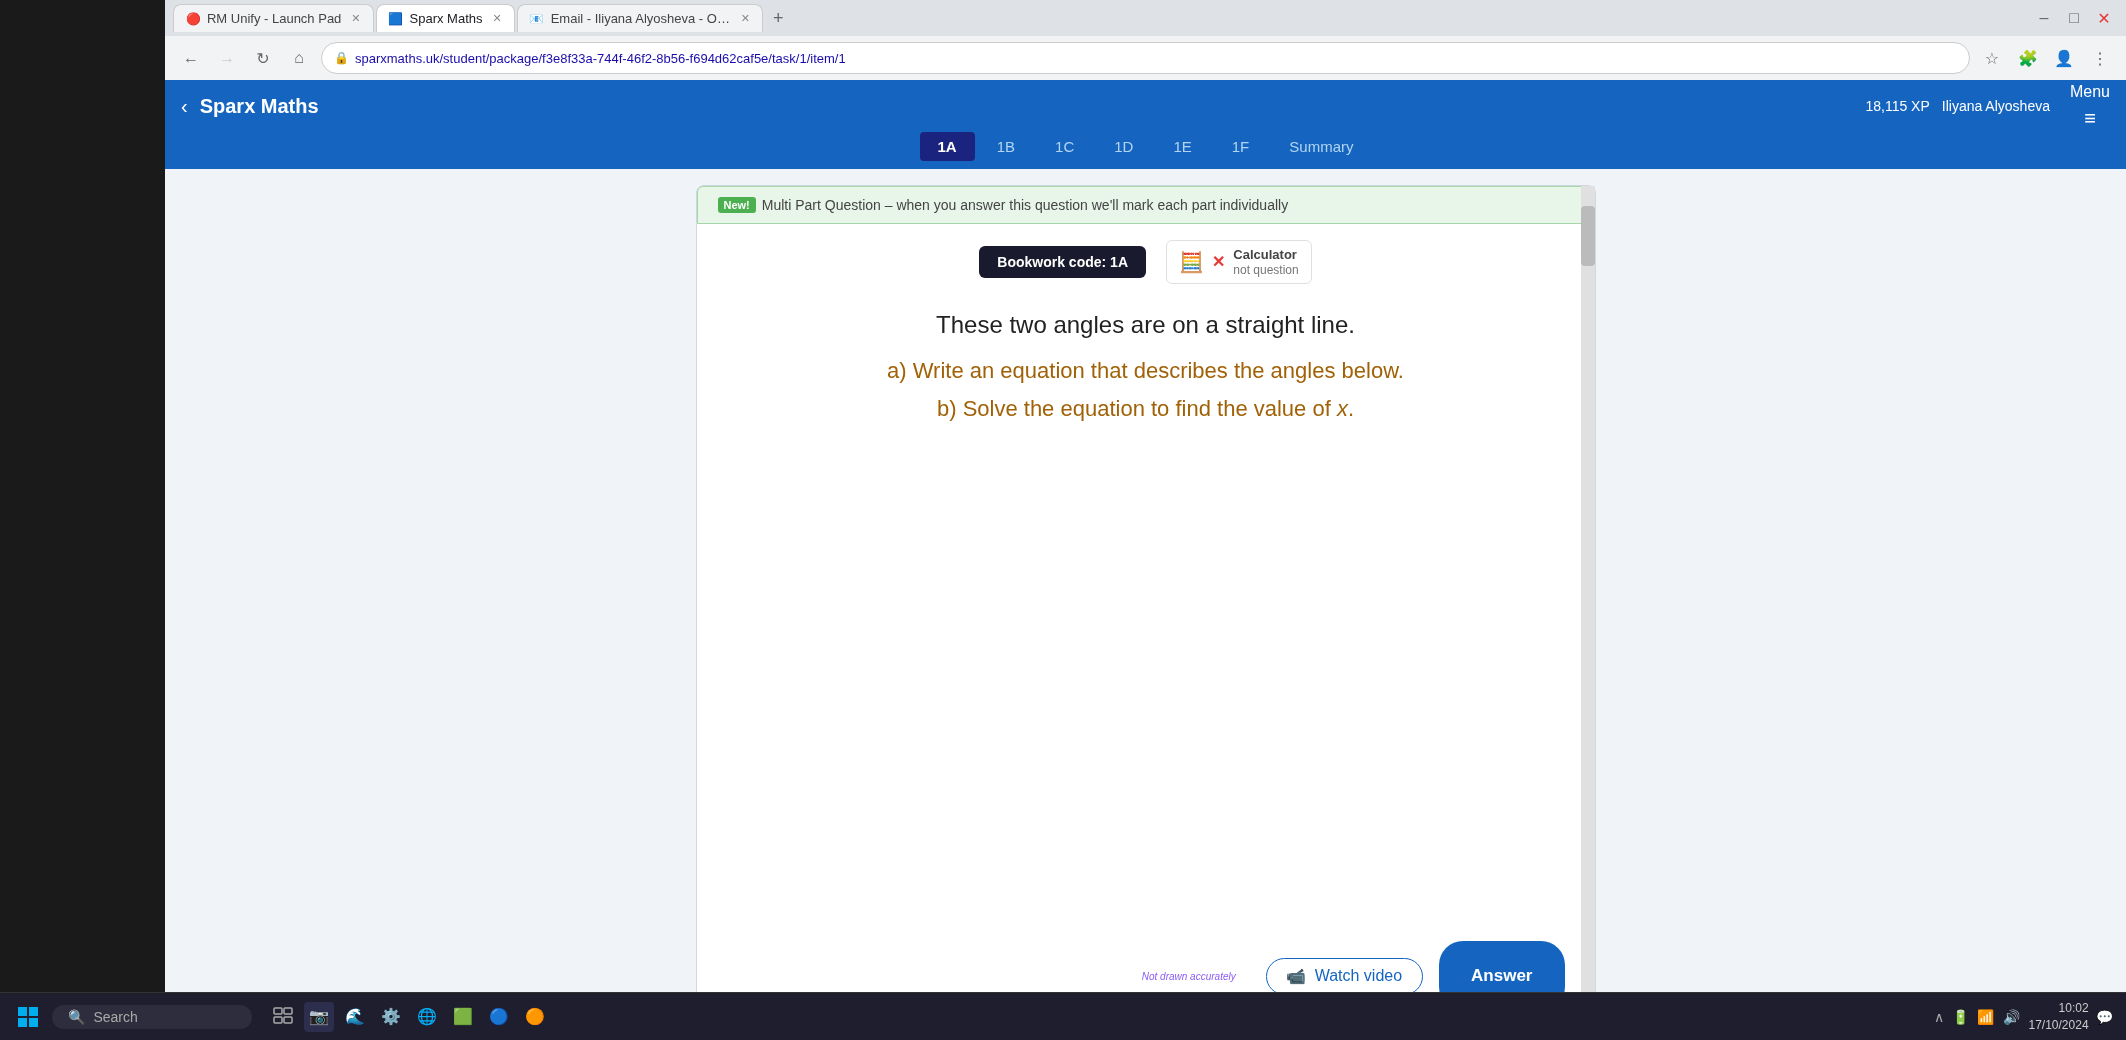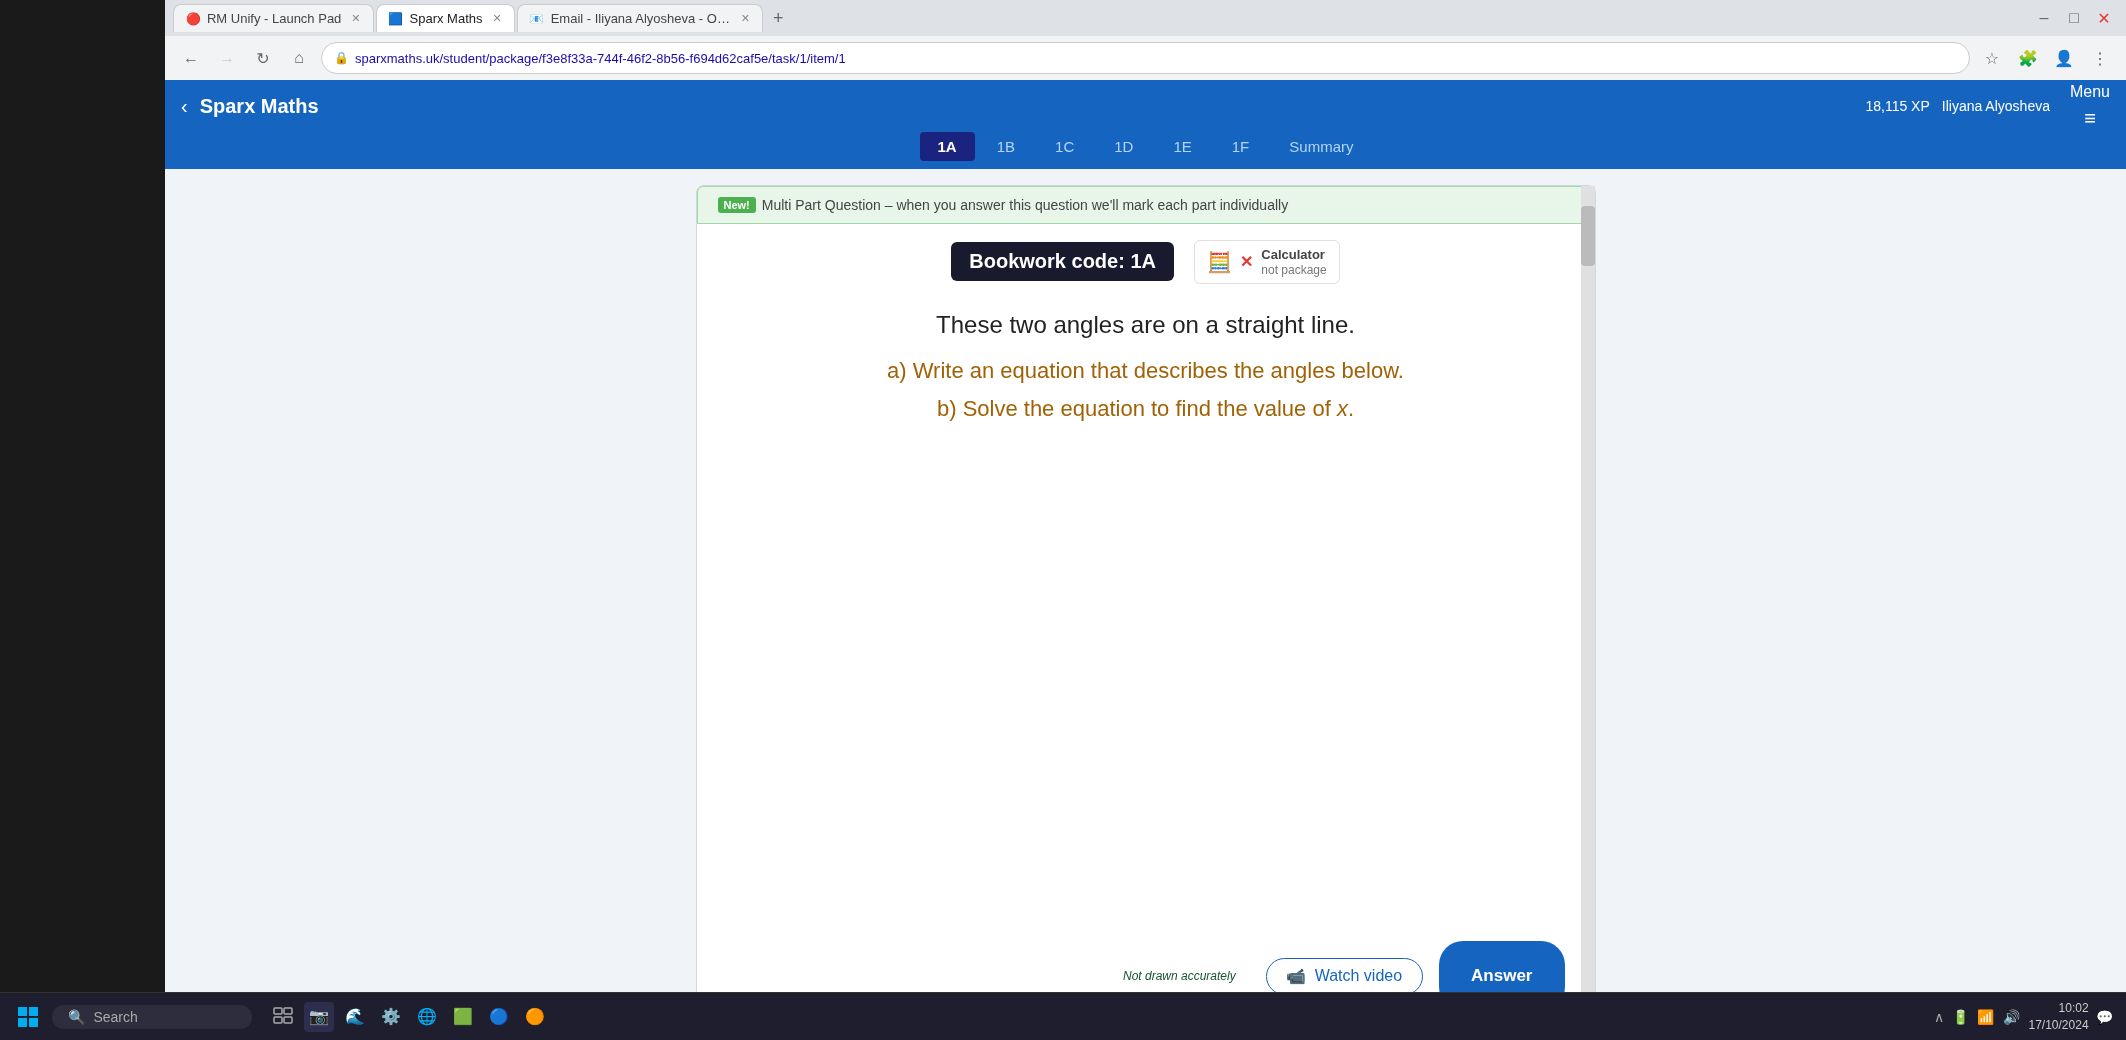--- a/index.html
+++ b/index.html
@@ -41,35 +41,35 @@
     
     .main-content { flex: 1; background: #f0f4f8; display: flex; justify-content: center; padding: 16px; overflow-y: auto; }
     .question-card { background: #fff; border-radius: 8px; width: 900px; min-height: 600px; border: 1px solid #d0d7de; position: relative; padding: 0 0 60px 0; }
 
     
     .new-banner { background: #e8f5e9; border: 1px solid #a5d6a7; border-radius: 6px 6px 0 0; padding: 10px 20px; font-size: 14px; color: #444; display: flex; align-items: center; gap: 6px; }
     .new-badge { background: #4caf50; color: #fff; font-size: 11px; font-weight: 700; padding: 2px 6px; border-radius: 3px; }
 
     
     .bookwork-row { display: flex; align-items: center; justify-content: center; gap: 20px; padding: 16px 0 8px 0; }
-    .bookwork-code { background: #1a1a2e; color: #fff; padding: 8px 18px; border-radius: 6px; font-size: 20px; font-weight: 600; }
+    .bookwork-code { background: #1a1a2e; color: #fff; padding: 8px 18px; border-radius: 6px; font-size: 14px; font-weight: 600; }
     .calculator-badge { display: flex; align-items: center; gap: 8px; border: 1px solid #e0e0e0; border-radius: 6px; padding: 6px 12px; font-size: 13px; color: #555; }
     .calc-x { color: #e53935; font-weight: 700; font-size: 16px; }
 
     
     .question-text { text-align: center; padding: 16px 40px 8px 40px; }
     .question-line { font-size: 24px; color: #222; margin-bottom: 16px; line-height: 1.4; }
     .question-part { font-size: 22px; color: #a16207; margin-bottom: 12px; }
 
     
     .diagram-area { display: flex; justify-content: center; align-items: center; padding: 20px 0 10px 0; }
 
     
     .card-footer { position: absolute; bottom: 0; left: 0; right: 0; display: flex; align-items: center; justify-content: space-between; padding: 12px 30px; }
-    .not-drawn { font-size: 12px; color: #14532d; font-style: italic; }
+    .not-drawn { font-size: 10px; color: #8b5cf6; font-style: italic; }
     .watch-video-btn { display: flex; align-items: center; gap: 8px; border: 1.5px solid #1565c0; border-radius: 24px; padding: 8px 20px; color: #1565c0; font-size: 16px; background: #fff; cursor: pointer; }
     .answer-btn { background: #1565c0; color: #fff; border: none; border-radius: 24px; padding: 25px 32px; font-size: 17px; font-weight: 600; cursor: pointer; }
 
     
     .scrollbar-track { position: absolute; right: 0; top: 0; bottom: 0; width: 14px; background: #e0e0e0; }
     .scrollbar-thumb { width: 14px; height: 60px; background: #bbb; border-radius: 4px; position: absolute; top: 20px; }
 
     
     .taskbar { position: absolute; bottom: 0; left: 0; right: 0; height: 48px; background: #1e1e2e; display: flex; align-items: center; padding: 0 12px; gap: 8px; border-top: 1px solid #333; }
     .taskbar-start { width: 32px; height: 32px; display: flex; align-items: center; justify-content: center; cursor: pointer; }
@@ -165,21 +165,21 @@
         <span>Multi Part Question – when you answer this question we'll mark each part individually</span>
       </div>
 
       <div class="bookwork-row">
         <div class="bookwork-code">Bookwork code: 1A</div>
         <div class="calculator-badge">
           <span style="font-size:20px;">🧮</span>
           <span class="calc-x">✕</span>
           <div style="line-height:1.2;">
             <div style="font-size:13px;color:#444;font-weight:600;">Calculator</div>
-            <div style="font-size:12px;color:#777;">not package</div>
+            <div style="font-size:12px;color:#777;">not question</div>
           </div>
         </div>
       </div>
 
       <div class="question-text">
         <div class="question-line">These two angles are on a straight line.</div>
         <div class="question-part">a) Write an equation that describes the angles below.</div>
         <div class="question-part">
           <span>b) Solve the equation to find the value of </span><em style="font-style:italic;">x</em>.
         </div>

